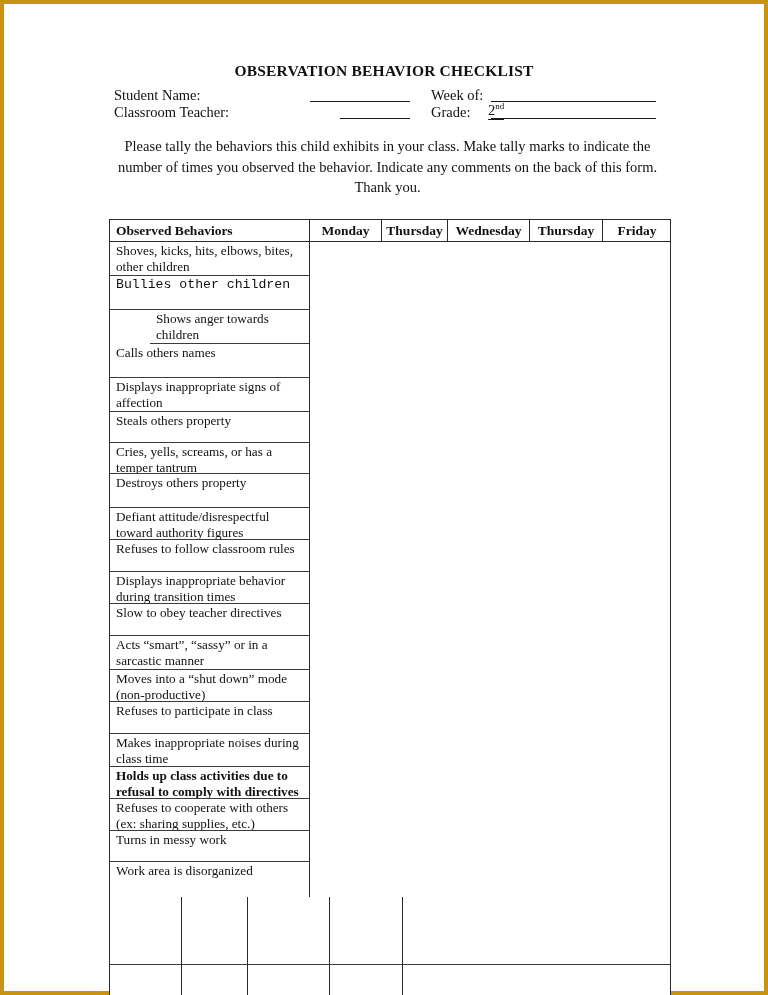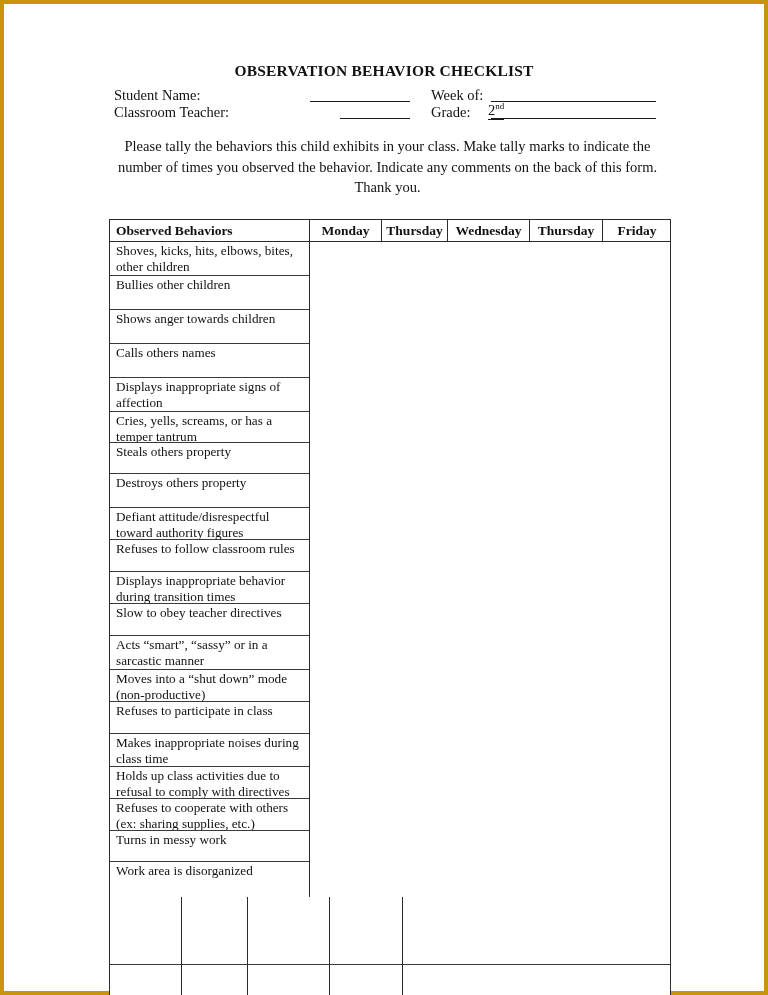--- a/index.html
+++ b/index.html
@@ -198,36 +198,36 @@
         <div class="daycol dc-tue head-cell">Thursday</div>
         <div class="daycol dc-wed head-cell">Wednesday</div>
         <div class="daycol dc-thu head-cell">Thursday</div>
         <div class="daycol dc-fri head-cell">Friday</div>
       </div>
     </div>
 
     <div class="tbl-body">
       <div class="behavior-list" id="behavior-list">
             <div class="behavior-cell" style="height: 34px;">Shoves, kicks, hits, elbows, bites, other children</div>
-            <div class="behavior-cell" style="height: 34px;">Bullies other children</div>
-            <div class="behavior-cell" style="height: 34px;">Shows anger towards children</div>
+            <div class="behavior-cell" style="height: 34px; font-family: Liberation Mono, monospace;">Bullies other children</div>
+            <div class="behavior-cell" style="height: 34px; margin-left: 40px;">Shows anger towards children</div>
             <div class="behavior-cell" style="height: 34px;">Calls others names</div>
             <div class="behavior-cell" style="height: 34px;">Displays inappropriate signs of affection</div>
+            <div class="behavior-cell" style="height: 31px;">Steals others property</div>
             <div class="behavior-cell" style="height: 31px;">Cries, yells, screams, or has a temper tantrum</div>
-            <div class="behavior-cell" style="height: 31px;">Steals others property</div>
             <div class="behavior-cell" style="height: 34px;">Destroys others property</div>
             <div class="behavior-cell" style="height: 32px;">Defiant attitude/disrespectful toward authority figures</div>
             <div class="behavior-cell" style="height: 32px;">Refuses to follow classroom rules</div>
             <div class="behavior-cell" style="height: 32px;">Displays inappropriate behavior during transition times</div>
             <div class="behavior-cell" style="height: 32px;">Slow to obey teacher directives</div>
             <div class="behavior-cell" style="height: 34px;">Acts “smart”, “sassy” or in a sarcastic manner</div>
             <div class="behavior-cell" style="height: 32px;">Moves into a “shut down” mode (non-productive)</div>
             <div class="behavior-cell" style="height: 32px;">Refuses to participate in class</div>
             <div class="behavior-cell" style="height: 33px;">Makes inappropriate noises during class time</div>
-            <div class="behavior-cell" style="height: 32px;">Holds up class activities due to refusal to comply with directives</div>
+            <div class="behavior-cell" style="height: 32px; font-weight: bold;">Holds up class activities due to refusal to comply with directives</div>
             <div class="behavior-cell" style="height: 32px;">Refuses to cooperate with others (ex: sharing supplies, etc.)</div>
             <div class="behavior-cell" style="height: 31px;">Turns in messy work</div>
             <div class="behavior-cell" style="height: 35px;">Work area is disorganized</div>
           </div>
       <div class="day-grid" id="day-grid">
             <div class="day-column dc-mon">
               <div class="day-block" style="height: 68px;"></div>
               <div class="day-block" style="height: 68px;"></div>
               <div class="day-block" style="height: 65px;"></div>
               <div class="day-block" style="height: 66px;"></div>

